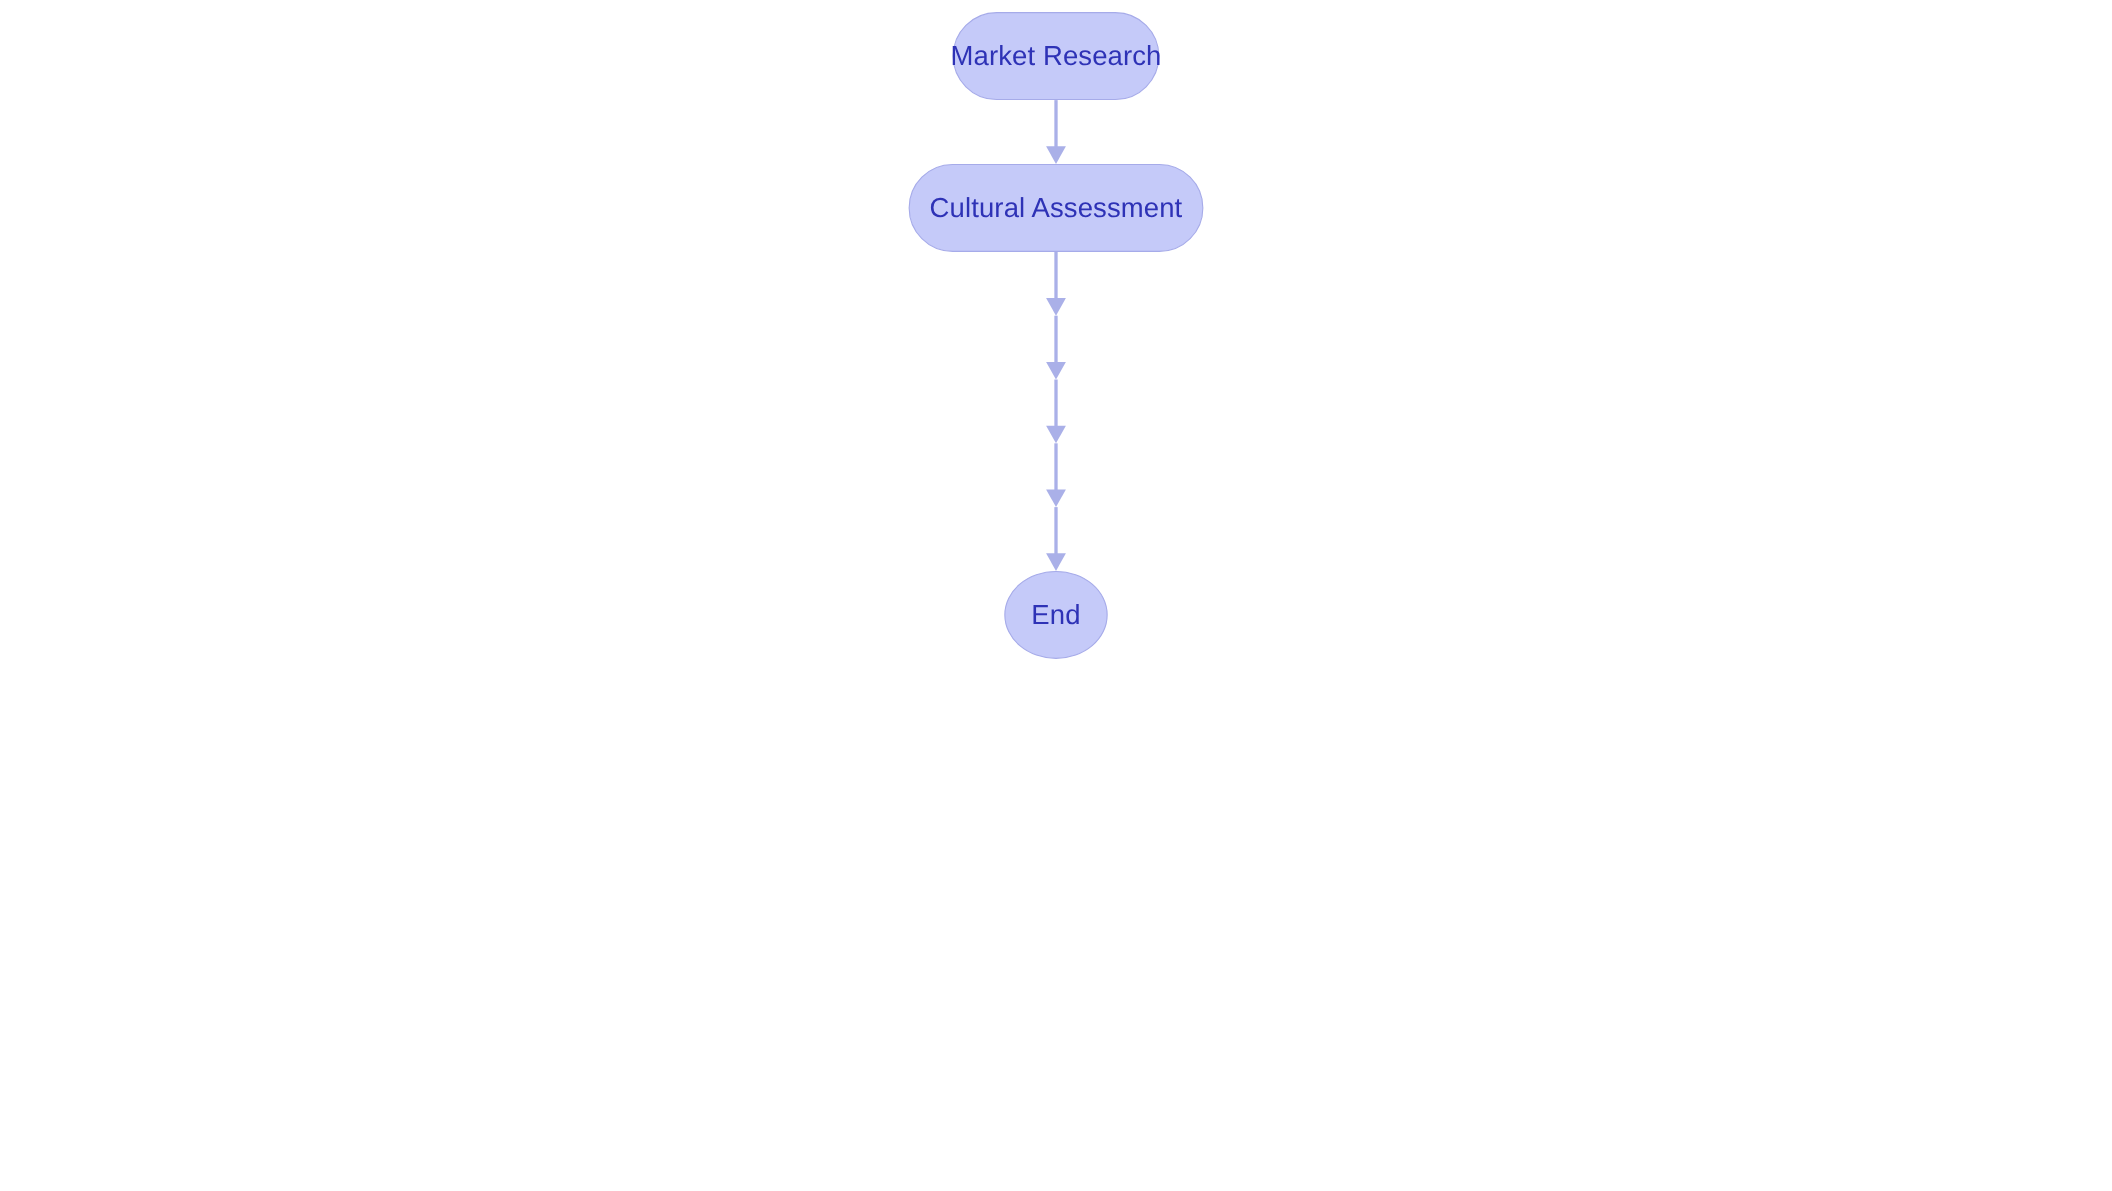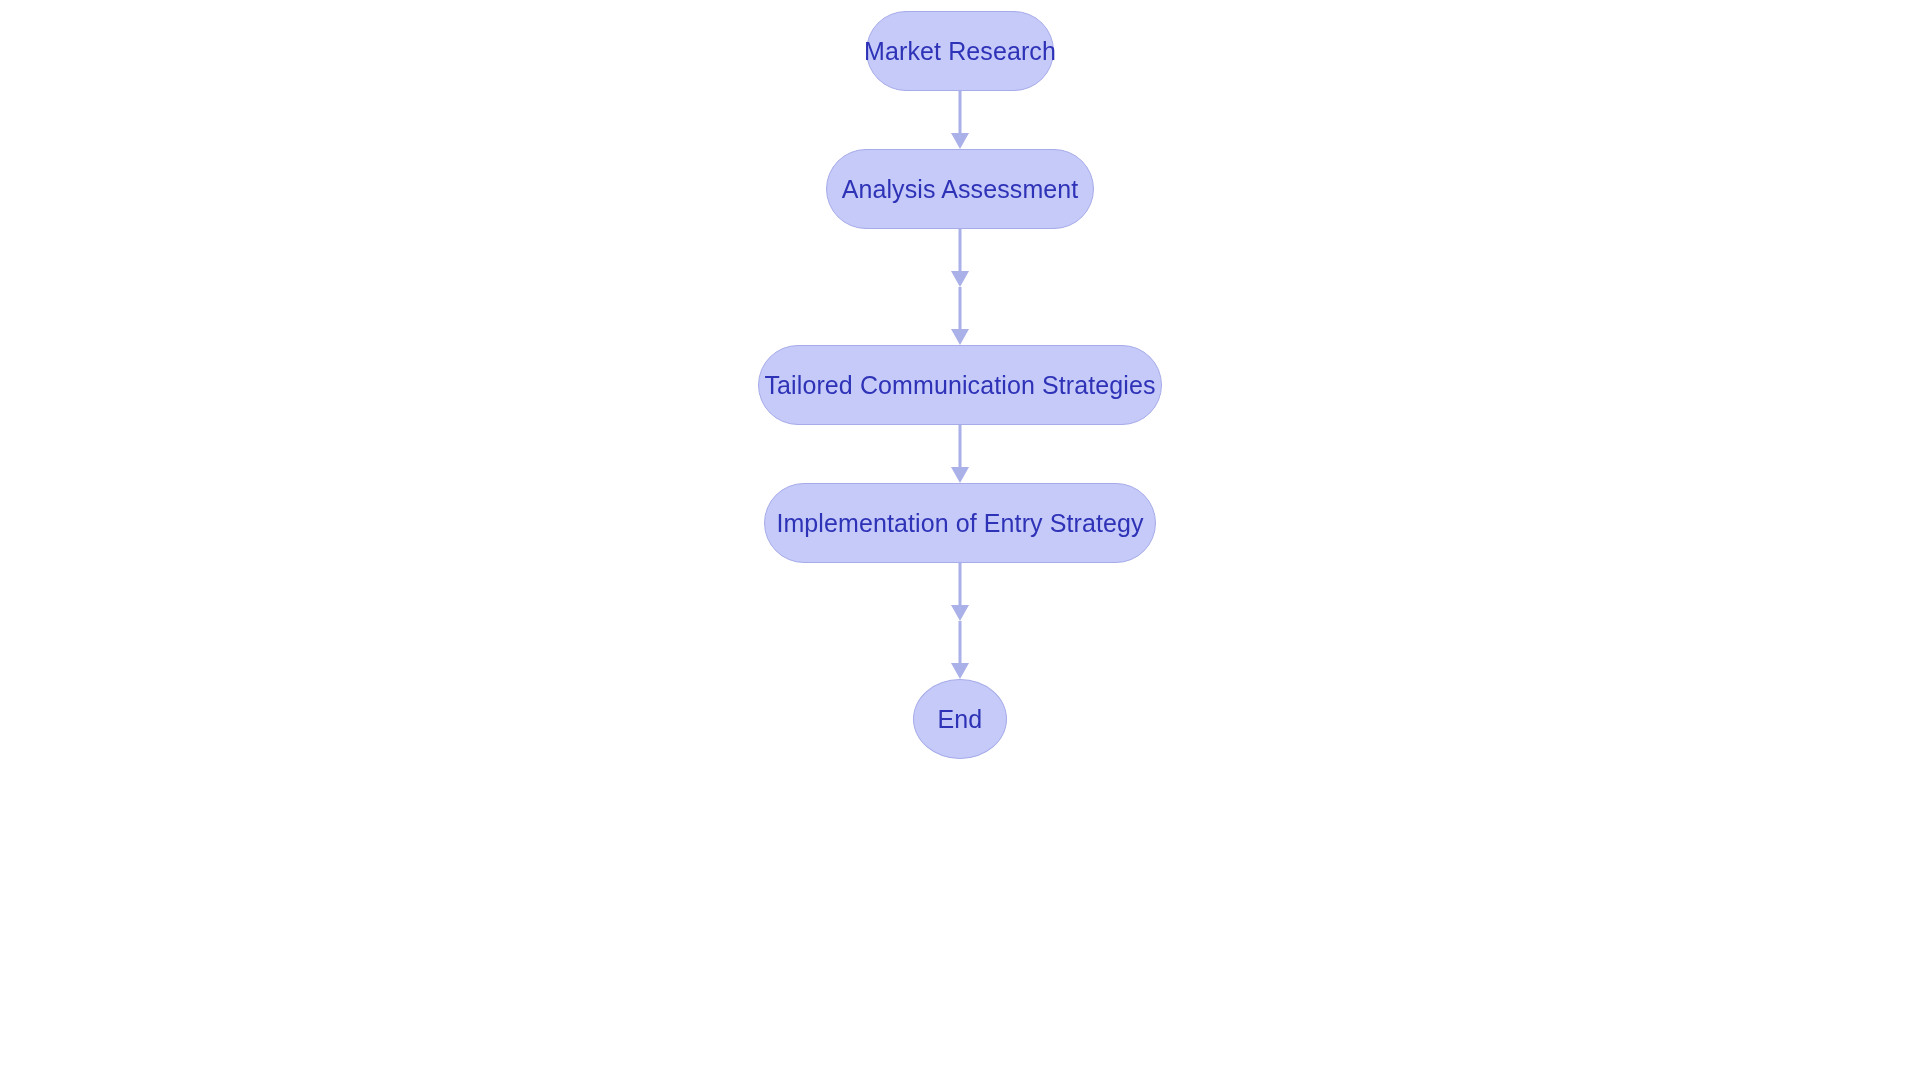--- a/index.html
+++ b/index.html
@@ -107,46 +107,40 @@
     <div class="node" style="width:188px">
       <span class="node-label">Market Research</span>
     </div>
 
     <div class="connector">
       <span class="conn-line"></span>
       <span class="conn-head"></span>
     </div>
 
     <div class="node" style="width:268px">
-      <span class="node-label">Analysis Assessment</span>
+      <span class="node-label">Cultural Assessment</span>
     </div>
 
     <div class="connector">
       <span class="conn-line"></span>
       <span class="conn-head"></span>
     </div>
 
 
     <div class="connector">
       <span class="conn-line"></span>
       <span class="conn-head"></span>
     </div>
 
-    <div class="node" style="width:404px">
-      <span class="node-label">Tailored Communication Strategies</span>
-    </div>
 
     <div class="connector">
       <span class="conn-line"></span>
       <span class="conn-head"></span>
     </div>
 
-    <div class="node" style="width:392px">
-      <span class="node-label">Implementation of Entry Strategy</span>
-    </div>
 
     <div class="connector">
       <span class="conn-line"></span>
       <span class="conn-head"></span>
     </div>
 
 
     <div class="connector">
       <span class="conn-line"></span>
       <span class="conn-head"></span>

